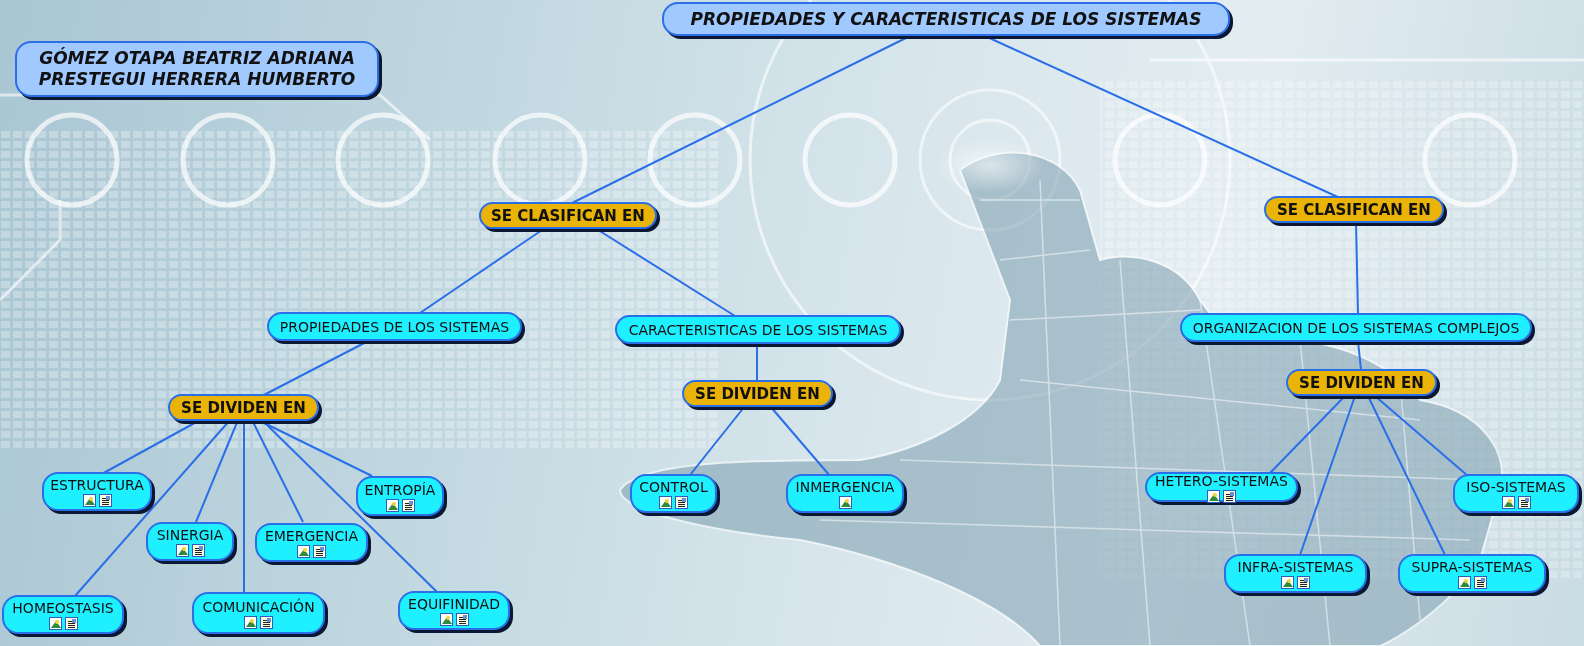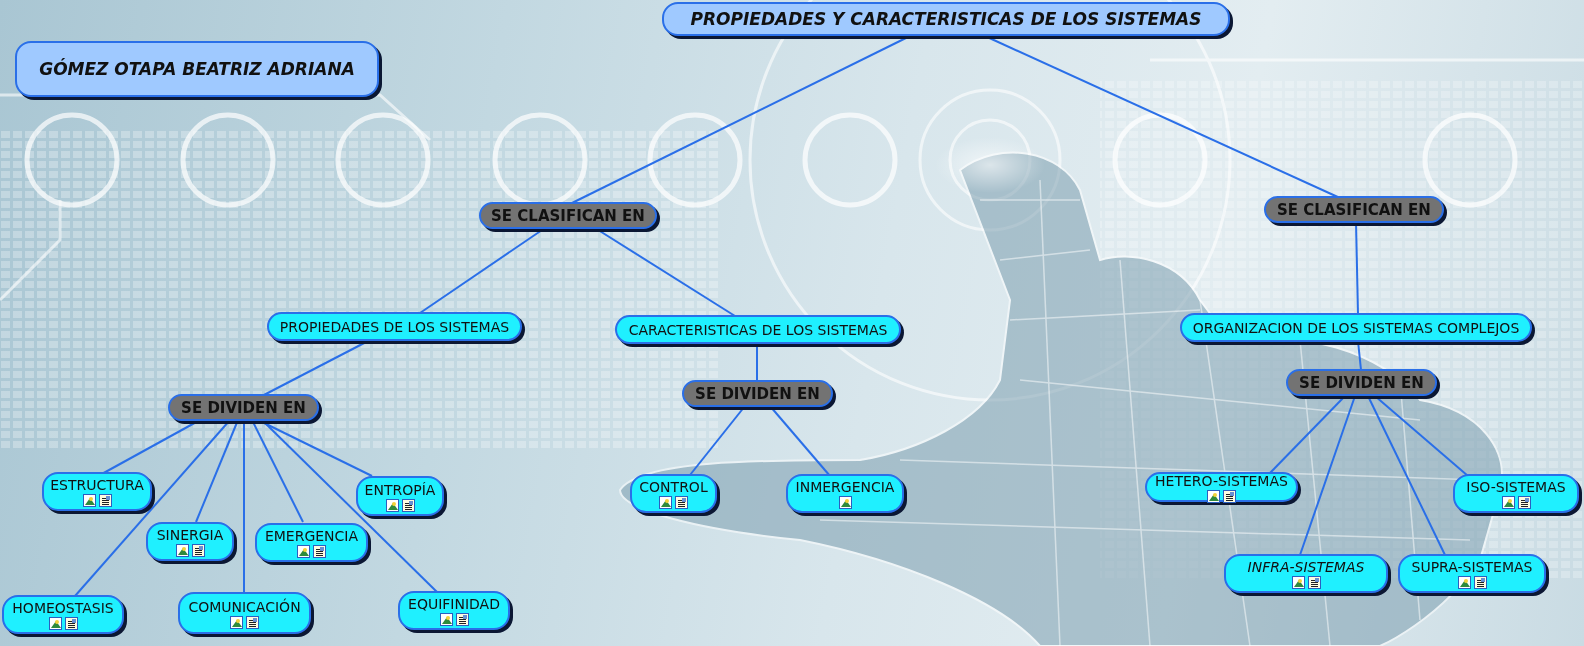--- a/index.html
+++ b/index.html
@@ -3,21 +3,21 @@
 <meta charset="utf-8">
 <style>
   html, body { margin:0; padding:0; }
   body { width:1584px; height:646px; position:relative; overflow:hidden;
     font-family:"DejaVu Sans", sans-serif;
     background: linear-gradient(100deg, #a9c6d3 0%, #c2d8e1 30%, #d8e6ec 55%, #e3edf1 75%, #c9dbe3 100%); }
   .bg { position:absolute; inset:0; }
   .node { position:absolute; box-sizing:border-box; border:2px solid #2a6fe8; border-radius:16px;
     display:flex; flex-direction:column; align-items:center; justify-content:center;
     box-shadow: 3px 3px 0 #0b1733; color:#111; white-space:nowrap; }
-  .link { background:#737373; font-weight:bold; font-size:15px; }
+  .link { background:#eab308; font-weight:bold; font-size:15px; }
   .title { background:#9fc9ff; font-weight:bold; font-style:italic; font-size:17px; }
   .concept { background:#1ff0ff; font-size:14px; box-shadow:3px 3px 0 #0b1733; }
   .leaf { background:#1ff0ff; font-size:14px; padding-top:1px; }
   .icons { display:flex; gap:3px; margin-top:1px; }
   .ico { width:13px; height:13px; box-sizing:border-box; border:1px solid #2a5fc0; background:#fff; position:relative; overflow:hidden; }
   .ico.img::before { content:""; position:absolute; left:1px; bottom:1px; width:0; height:0;
     border-left:5px solid transparent; border-right:5px solid transparent; border-bottom:7px solid #2f8a3c; }
   .ico.img::after { content:""; position:absolute; right:2px; top:2px; width:4px; height:4px; border-radius:50%; background:#f3d23a; }
   .ico.doc { background:#fffbe0; }
   .ico.doc::before { content:""; position:absolute; left:2px; top:3px; width:7px; height:1px; background:#222;
@@ -96,20 +96,21 @@
     <line x1="770" y1="406" x2="830" y2="476"></line>
     <line x1="1345" y1="396" x2="1270" y2="473"></line>
     <line x1="1355" y1="396" x2="1300" y2="555"></line>
     <line x1="1368" y1="396" x2="1445" y2="555"></line>
     <line x1="1375" y1="396" x2="1468" y2="476"></line>
   </g>
 </svg>
 
 <div class="node title" style="left:15px;top:41px;width:364px;height:56px;line-height:21px;">
   <span>GÓMEZ OTAPA BEATRIZ ADRIANA</span>
+  <span>PRESTEGUI HERRERA HUMBERTO</span>
 </div>
 
 <div class="node title" style="left:662px;top:2px;width:568px;height:34px;">
   <span>PROPIEDADES Y CARACTERISTICAS DE LOS SISTEMAS</span>
 </div>
 
 <div class="node link" style="left:479px;top:202px;width:178px;height:27px;">
   <span>SE CLASIFICAN EN</span>
 </div>
 
@@ -165,21 +166,21 @@
       <span class="ico doc"></span>
     </div>
 </div>
 <div class="node leaf" style="left:2px;top:595px;width:122px;height:39px;">
   <span>HOMEOSTASIS</span>
   <div class="icons">
       <span class="ico img"></span>
       <span class="ico doc"></span>
     </div>
 </div>
-<div class="node leaf" style="left:178px;top:592px;width:133px;height:42px;">
+<div class="node leaf" style="left:192px;top:592px;width:133px;height:42px;">
   <span>COMUNICACIÓN</span>
   <div class="icons">
       <span class="ico img"></span>
       <span class="ico doc"></span>
     </div>
 </div>
 <div class="node leaf" style="left:398px;top:591px;width:112px;height:39px;">
   <span>EQUIFINIDAD</span>
   <div class="icons">
       <span class="ico img"></span>
@@ -208,21 +209,21 @@
       <span class="ico doc"></span>
     </div>
 </div>
 <div class="node leaf" style="left:1453px;top:474px;width:126px;height:39px;">
   <span>ISO-SISTEMAS</span>
   <div class="icons">
       <span class="ico img"></span>
       <span class="ico doc"></span>
     </div>
 </div>
-<div class="node leaf" style="left:1224px;top:554px;width:164px;height:39px;font-style:italic;">
+<div class="node leaf" style="left:1224px;top:554px;width:143px;height:39px;">
   <span>INFRA-SISTEMAS</span>
   <div class="icons">
       <span class="ico img"></span>
       <span class="ico doc"></span>
     </div>
 </div>
 <div class="node leaf" style="left:1398px;top:554px;width:148px;height:39px;">
   <span>SUPRA-SISTEMAS</span>
   <div class="icons">
       <span class="ico img"></span>

